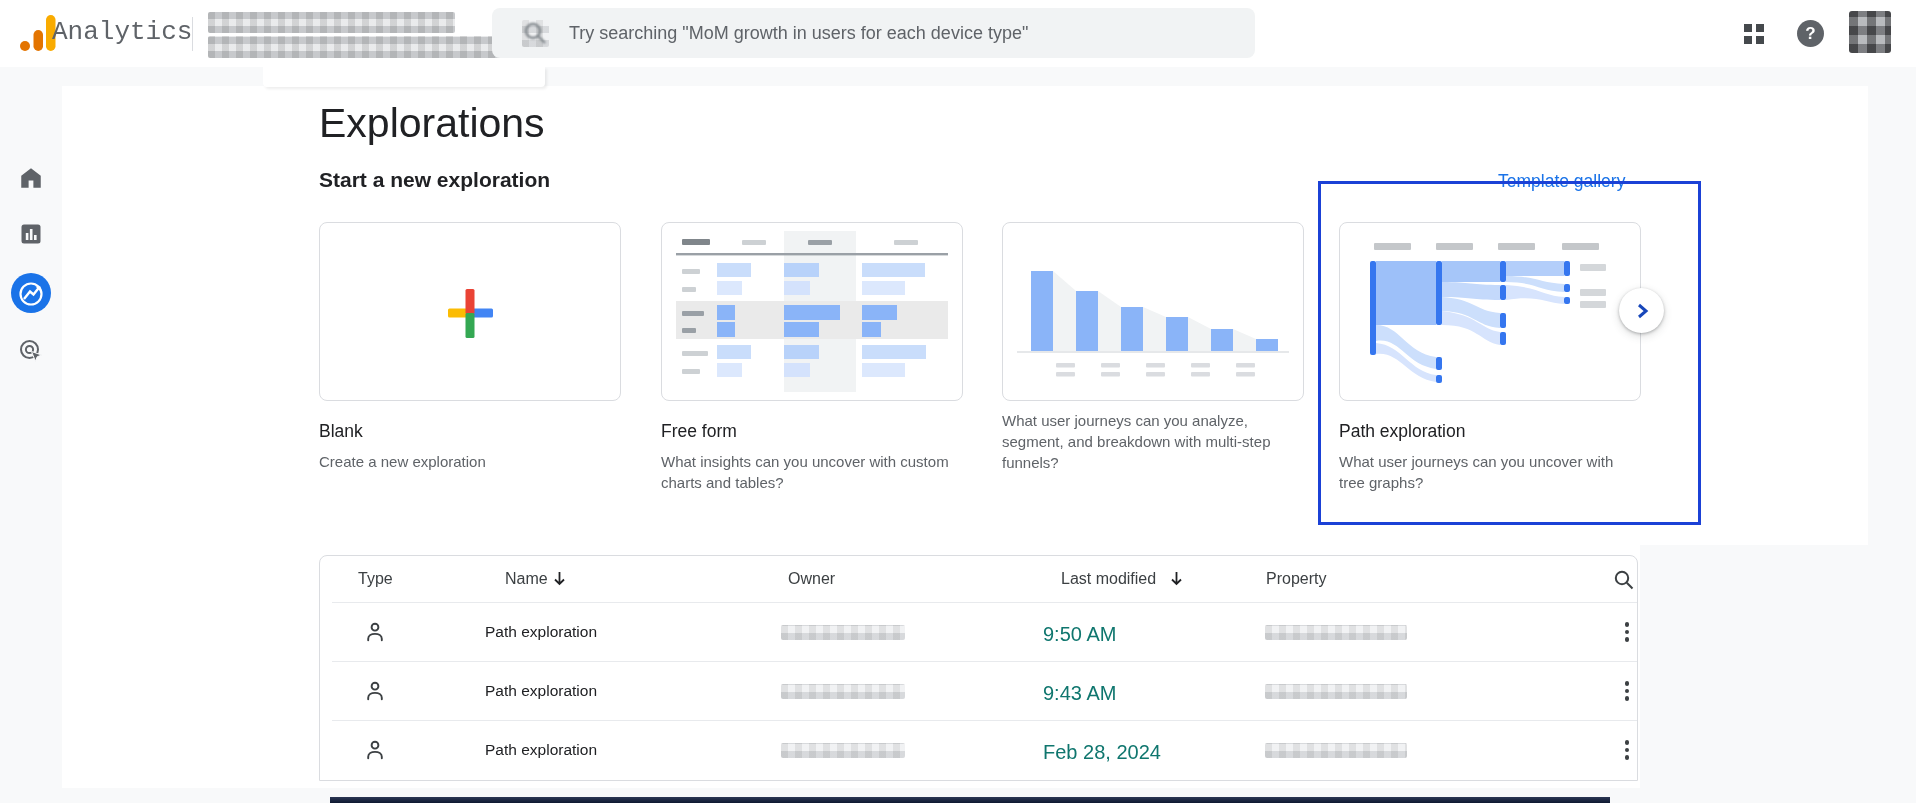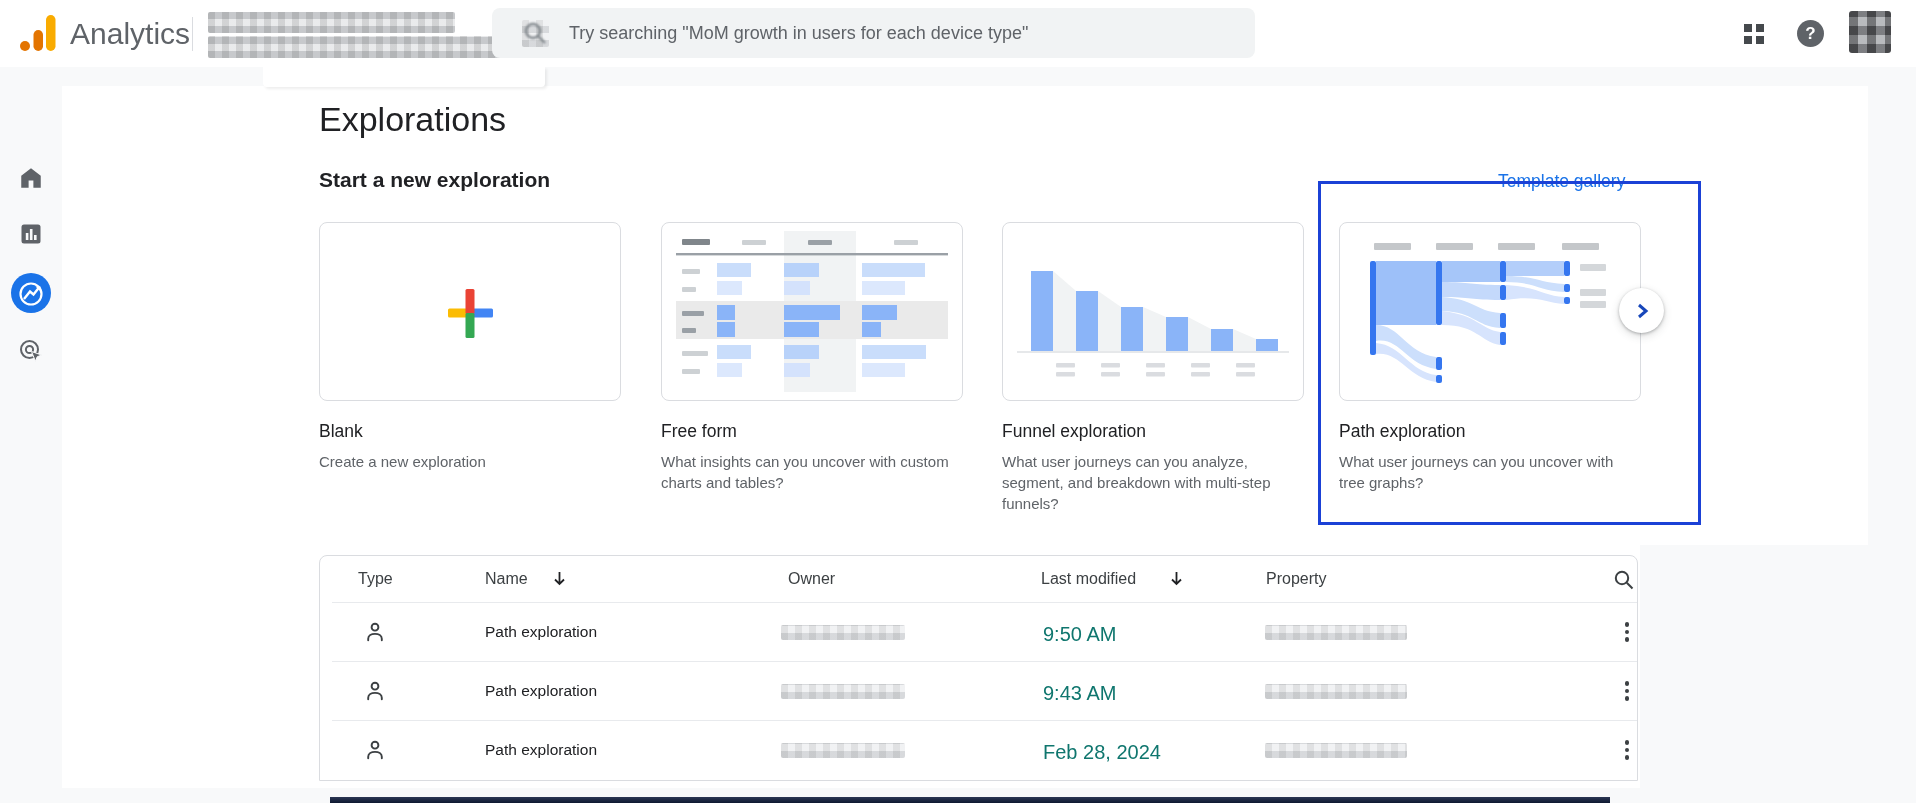--- a/index.html
+++ b/index.html
@@ -11,21 +11,21 @@
   
   .main-canvas { position: absolute; left: 62px; top: 86px; width: 1806px; height: 702px; background: #fff; }
   .right-gutter { position: absolute; left: 1640px; top: 545px; width: 228px; height: 243px; background: #f8f9fa; }
   .header-notch { position: absolute; left: 263px; top: 67px; width: 282px; height: 20px; background: #fff;
                   border-radius: 0 0 4px 4px; box-shadow: 2px 2px 3px rgba(0,0,0,.07); z-index: 4; }
   .dark-bar { position: absolute; left: 330px; top: 797px; width: 1280px; height: 6px;
               background: linear-gradient(#2c3754, #0d1830); }
   
   .header { position: absolute; left: 0; top: 0; width: 1916px; height: 67px; background: #fff; z-index: 5; }
   .ga-logo { position: absolute; left: 18px; top: 13px; width: 40px; height: 40px; cursor: pointer; }
-  .app-name { position: absolute; left: 70px; top: 17px; font-size: 30px; color: #5f6368; }
+  .app-name { position: absolute; left: 52px; top: 17px; font-size: 26px; color: #5f6368; font-family: Liberation Mono, monospace; }
   .logo-divider { position: absolute; left: 192px; top: 17px; width: 1px; height: 34px; background: #dadce0; }
   .account-switcher { position: absolute; left: 208px; top: 10px; width: 340px; height: 50px; cursor: pointer; }
   .redacted { border-radius: 2px;
     background:
       repeating-linear-gradient(90deg, rgba(0,0,0,.10) 0 7px, rgba(0,0,0,0) 7px 14px),
       repeating-linear-gradient(0deg, rgba(0,0,0,.08) 0 7px, rgba(255,255,255,.45) 7px 14px),
       #d8dadd; }
   .redacted.light {
     background:
       repeating-linear-gradient(90deg, rgba(0,0,0,.07) 0 7px, rgba(0,0,0,0) 7px 14px),
@@ -50,41 +50,41 @@
       repeating-linear-gradient(0deg, rgba(30,30,30,.35) 0 9px, rgba(255,255,255,.28) 9px 18px),
       #8d9096; }
   
   .sidebar { position: absolute; left: 0; top: 67px; width: 62px; height: 736px; background: #f8f9fa; z-index: 3; }
   .nav-item { position: absolute; left: 31px; transform: translateX(-50%); cursor: pointer;
               display: flex; align-items: center; justify-content: center; }
   .nav-home { top: 98px; } .nav-reports { top: 155px; }
   .nav-explore { top: 206px; width: 40px; height: 40px; background: #1a73e8; border-radius: 50%; }
   .nav-ads { top: 271px; }
   
-  .page-title { position: absolute; left: 319px; top: 100px; font-size: 34px; font-weight: 400; color: #202124; }
+  .page-title { position: absolute; left: 319px; top: 100px; font-size: 41px; font-weight: 400; color: #202124; }
   .section-heading { position: absolute; left: 319px; top: 168px; font-size: 21px; font-weight: 700; color: #202124; }
   .template-gallery { position: absolute; left: 1498px; top: 171px; font-size: 17.5px; color: #1a73e8;
                       cursor: pointer; text-decoration: none; z-index: 2; }
   
   .tpl { position: absolute; top: 222px; width: 302px; cursor: pointer; }
   .tpl-card { width: 302px; height: 179px; background: #fff; border: 1px solid #dadce0; border-radius: 8px; overflow: hidden; }
   .tpl-title { margin-top: 20px; font-size: 17.5px; color: #202124; }
   .tpl-desc { margin-top: 9px; width: 298px; font-size: 15px; line-height: 21px; color: #5f6368; }
   .highlight-box { position: absolute; left: 1318px; top: 181px; width: 383px; height: 344px;
                    border: 3px solid #1b41d6; z-index: 3; pointer-events: none; }
   .next-btn { position: absolute; left: 1619px; top: 288px; width: 45px; height: 45px; border-radius: 50%;
               background: #fff; border: none; cursor: pointer; z-index: 4;
               box-shadow: 0 1px 3px rgba(60,64,67,.35), 0 3px 8px rgba(60,64,67,.18);
               display: flex; align-items: center; justify-content: center; }
   
   .etable { position: absolute; left: 319px; top: 555px; width: 1319px; height: 226px; background: #fff;
             border: 1px solid #dadce0; border-radius: 8px 8px 0 0; z-index: 2; padding-left: 12px; }
   .thead { position: relative; height: 46px; }
   .th { position: absolute; top: 14px; font-size: 16px; color: #3c4043; }
-  .th.sortable { cursor: pointer; }
+  .th.sortable { cursor: pointer; margin-left: 20px; }
   .sort-icon { position: absolute; top: 14px; cursor: pointer; }
   .table-search { position: absolute; left: 1280px; top: 12px; width: 24px; height: 24px; cursor: pointer; }
   .trow { position: relative; height: 59px; border-top: 1px solid #e8eaed; cursor: pointer; }
   .person { position: absolute; left: 31px; top: 17px; }
   .tname { position: absolute; left: 153px; top: 20px; font-size: 15.5px; color: #202124; }
   .blob-owner { position: absolute; left: 449px; top: 22px; width: 124px; height: 15px; }
   .tmod { position: absolute; left: 711px; top: 20px; font-size: 20px; color: #0f766e; }
   .blob-prop { position: absolute; left: 933px; top: 22px; width: 142px; height: 15px; }
   .kebab { position: absolute; left: 1283px; top: 17px; width: 24px; height: 24px;
            display: flex; flex-direction: column; align-items: center; justify-content: center; gap: 3px; cursor: pointer; }
@@ -251,21 +251,20 @@
             <rect x="98" y="149" width="19" height="4.5" rx="1"></rect>
           <rect x="143" y="140" width="19" height="4.5" rx="1"></rect>
             <rect x="143" y="149" width="19" height="4.5" rx="1"></rect>
           <rect x="188" y="140" width="19" height="4.5" rx="1"></rect>
             <rect x="188" y="149" width="19" height="4.5" rx="1"></rect>
           <rect x="233" y="140" width="19" height="4.5" rx="1"></rect>
             <rect x="233" y="149" width="19" height="4.5" rx="1"></rect>
         </g>
       </svg>
     </div>
-    <div class="tpl-title">Funnel exploration</div>
     <div class="tpl-desc">What user journeys can you analyze, segment, and breakdown with multi-step funnels?</div>
   </div>
 
   <div class="tpl" style="left:1339px">
     <div class="tpl-card">
       <svg width="300" height="177" viewBox="0 0 300 177">
         <g fill="#c4c7ca">
           <rect x="34" y="20" width="37" height="7" rx="1"></rect>
           <rect x="96" y="20" width="37" height="7" rx="1"></rect>
           <rect x="158" y="20" width="37" height="7" rx="1"></rect>

